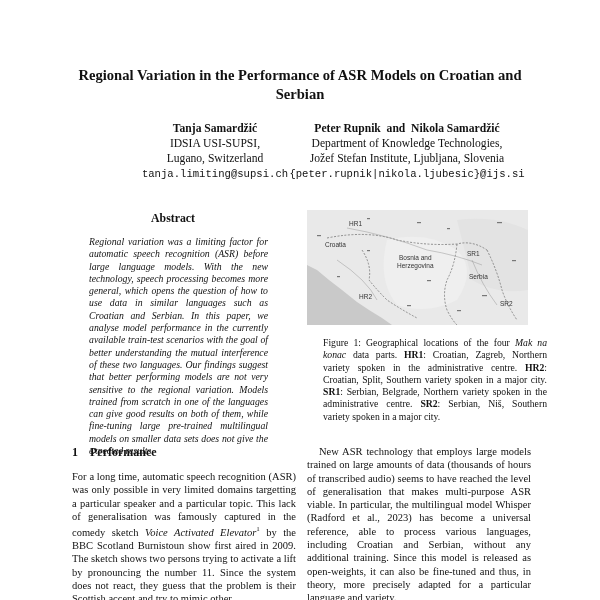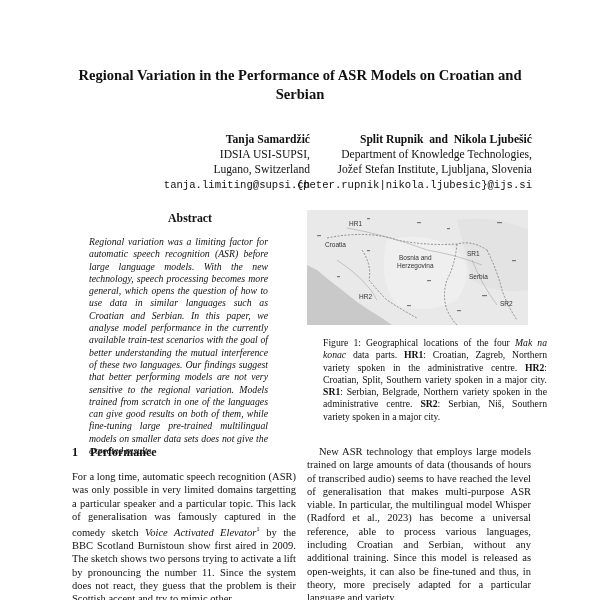--- a/index.html
+++ b/index.html
@@ -1,27 +1,27 @@
 <!DOCTYPE html>
 <html><head>
   <meta charset="utf-8">
   <style>
     html, body { margin: 0; padding: 0; background: #ffffff; }
     body { width: 600px; height: 600px; overflow: hidden; position: relative; color: #111; font-family: "Liberation Serif", "DejaVu Serif", serif; }
     .page { position: absolute; left: 0; top: 0; width: 520px; height: 600px; background: #fff; }
 
     .title { position: absolute; left: 60px; width: 480px; top: 66px; text-align: center; font-weight: bold; font-size: 14.6px; line-height: 19px; }
 
-    .author-block { position: absolute; top: 132px; text-align: right; font-size: 11.6px; line-height: 15.2px; }
+    .author-block { position: absolute; top: 121px; text-align: center; font-size: 11.6px; line-height: 15.2px; }
     .author-block .name { font-weight: bold; }
     .author-block .email { font-family: "Liberation Mono", "DejaVu Sans Mono", monospace; font-size: 10.6px; }
     #author1 { left: 120px; width: 190px; }
     #author2 { left: 282px; width: 250px; }
 
-    .abstract-heading { position: absolute; left: 100px; width: 180px; top: 211px; text-align: center; font-weight: bold; font-size: 11.8px; }
+    .abstract-heading { position: absolute; left: 83px; width: 180px; top: 211px; text-align: center; font-weight: bold; font-size: 11.8px; }
     .abstract-body { position: absolute; left: 89px; width: 179px; top: 236px; font-size: 9.75px; line-height: 12.3px; text-align: justify; hyphens: auto; font-style: italic; }
 
     .section-heading { position: absolute; left: 72px; top: 445px; font-weight: bold; font-size: 12px; }
     .section-heading .num { display: inline-block; width: 18px; }
 
     .left-body { position: absolute; left: 72px; width: 224px; top: 470px; font-size: 10.5px; line-height: 13.3px; text-align: justify; }
     .left-body p { margin: 0; }
 
     .figure-map { position: absolute; left: 307px; top: 210px; width: 221px; height: 115px; background: #e8e8e8; overflow: hidden; }
     .figure-map svg { display: block; }
@@ -42,21 +42,21 @@
   <div class="title">Regional Variation in the Performance of ASR Models on Croatian and Serbian</div>
 
   <div class="author-block" id="author1">
     <div class="name">Tanja Samardžić</div>
     <div>IDSIA USI-SUPSI,</div>
     <div>Lugano, Switzerland</div>
     <div class="email">tanja.limiting@supsi.ch</div>
   </div>
 
   <div class="author-block" id="author2">
-    <div class="name" style="white-space:pre;">Split Rupnik  and  Nikola Ljubešić</div>
+    <div class="name" style="white-space:pre;">Peter Rupnik  and  Nikola Samardžić</div>
     <div>Department of Knowledge Technologies,</div>
     <div>Jožef Stefan Institute, Ljubljana, Slovenia</div>
     <div class="email">{peter.rupnik|nikola.ljubesic}@ijs.si</div>
   </div>
 
   <div class="abstract-heading">Abstract</div>
   <div class="abstract-body">Regional variation was a limiting factor for automatic speech recognition (ASR) before large language models. With the new technology, speech processing becomes more general, which opens the question of how to use data in similar languages such as Croatian and Serbian. In this paper, we analyse model performance in the currently available train-test scenarios with the goal of better understanding the mutual interference of these two languages. Our findings suggest that better performing models are not very sensitive to the regional variation. Models trained from scratch in one of the languages can give good results on both of them, while fine-tuning large pre-trained multilingual models on smaller data sets does not give the expected results.</div>
 
   <div class="section-heading">
     <span class="num">1</span><span>Performance</span>

